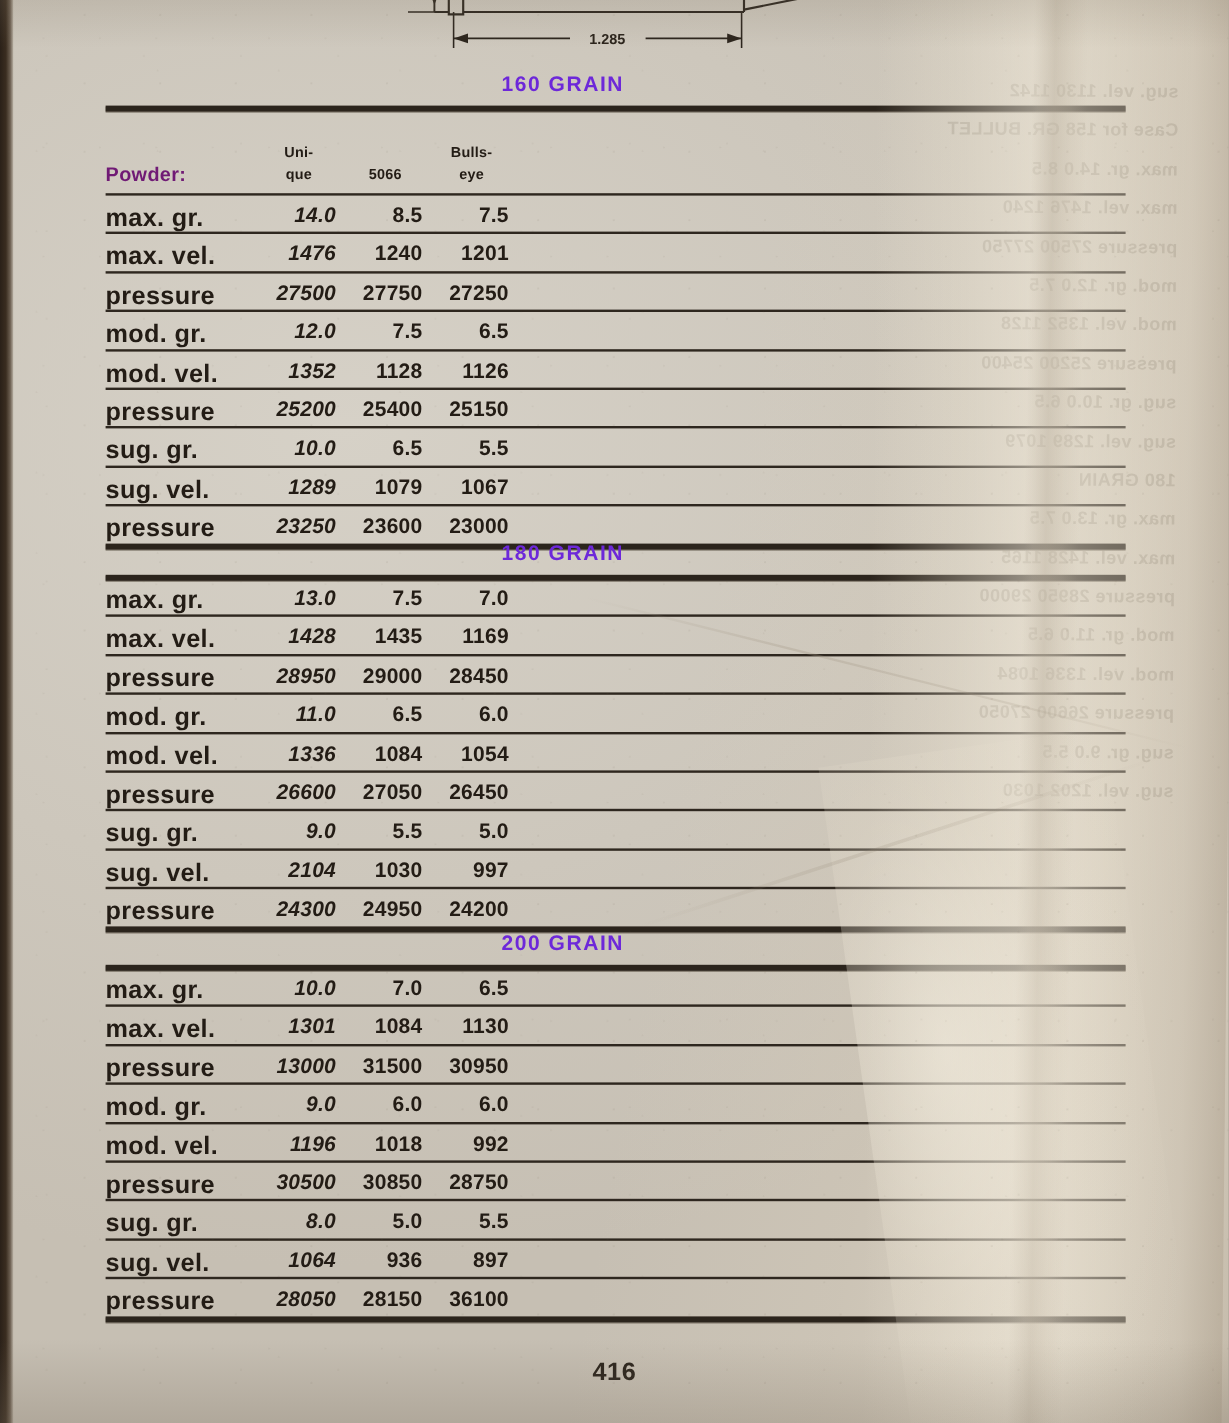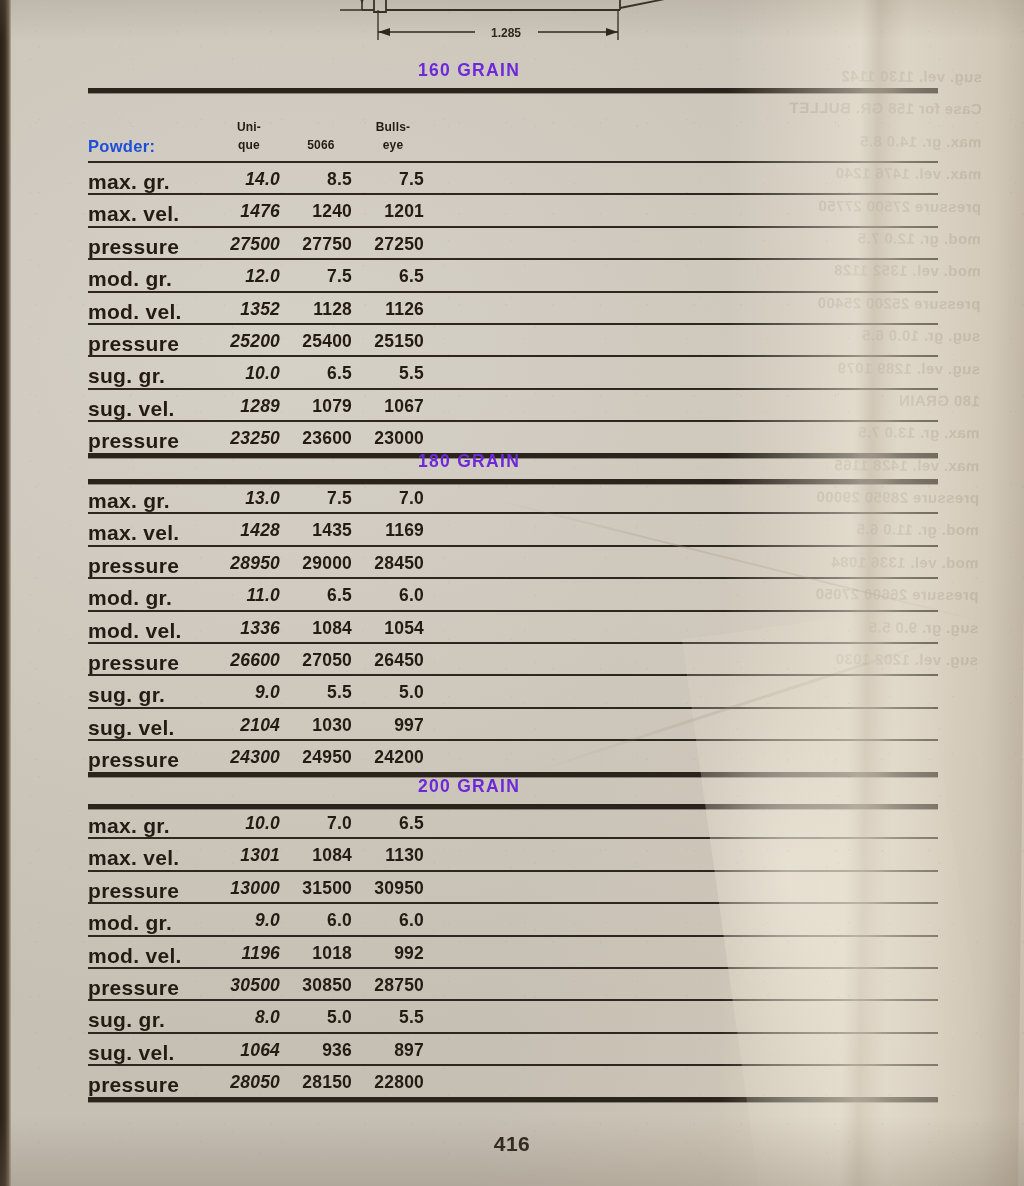--- a/index.html
+++ b/index.html
@@ -202,21 +202,21 @@
   .c1 { left: 202px; width: 62px; }
   .c2 { left: 274px; width: 62px; }
 
   
   .hdr-label {
     position: absolute;
     left: 88px;
     top: 130px;
     font-size: 16.5px;
     font-weight: 700;
-    color: #1d4ed8;
+    color: #701a75;
     letter-spacing: 0.3px;
   }
   .hdr-col {
     position: absolute;
     font-size: 12px;
     font-weight: 700;
     color: #231c15;
     text-align: center;
     line-height: 18px;
     letter-spacing: 0.2px;
@@ -504,21 +504,21 @@
           <div class="rlabel">sug. vel.</div>
           <div class="rval c0">1064</div>
           <div class="rval c1">936</div>
           <div class="rval c2">897</div>
         </div>
         <div class="rule-thin" style="top: 1064.2px; left: 88px; width: 850px;"></div>
         <div class="row" style="position: absolute; left: 88px; top: 1068.2px; width: 850px;">
           <div class="rlabel">pressure</div>
           <div class="rval c0">28050</div>
           <div class="rval c1">28150</div>
-          <div class="rval c2">22800</div>
+          <div class="rval c2">36100</div>
         </div>
         <div class="rule-thick" style="top: 1096.6px; left: 88px; width: 850px;"></div>
       </div>
 
     <div class="pageno">416</div>
   </div>
 
   <div class="curl-light"></div>
   <div class="curl-fold"></div>
   <div class="curl-fold2"></div>

